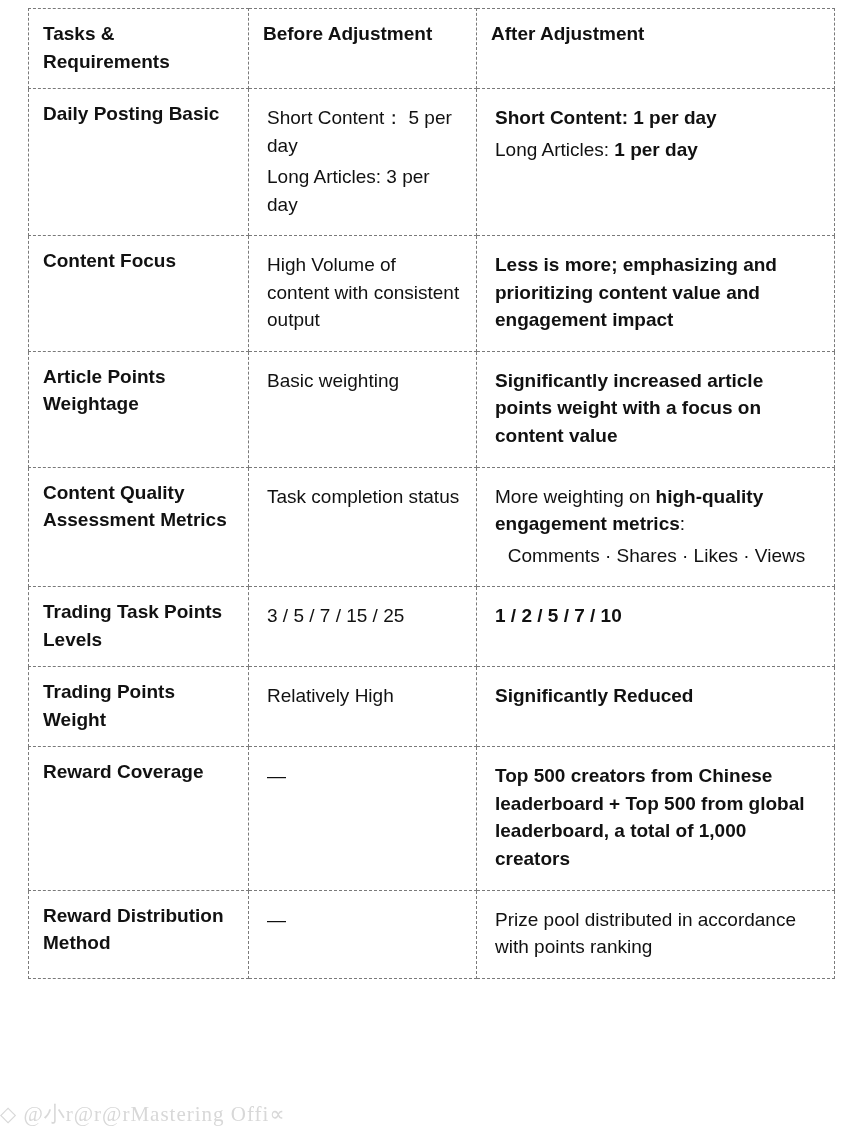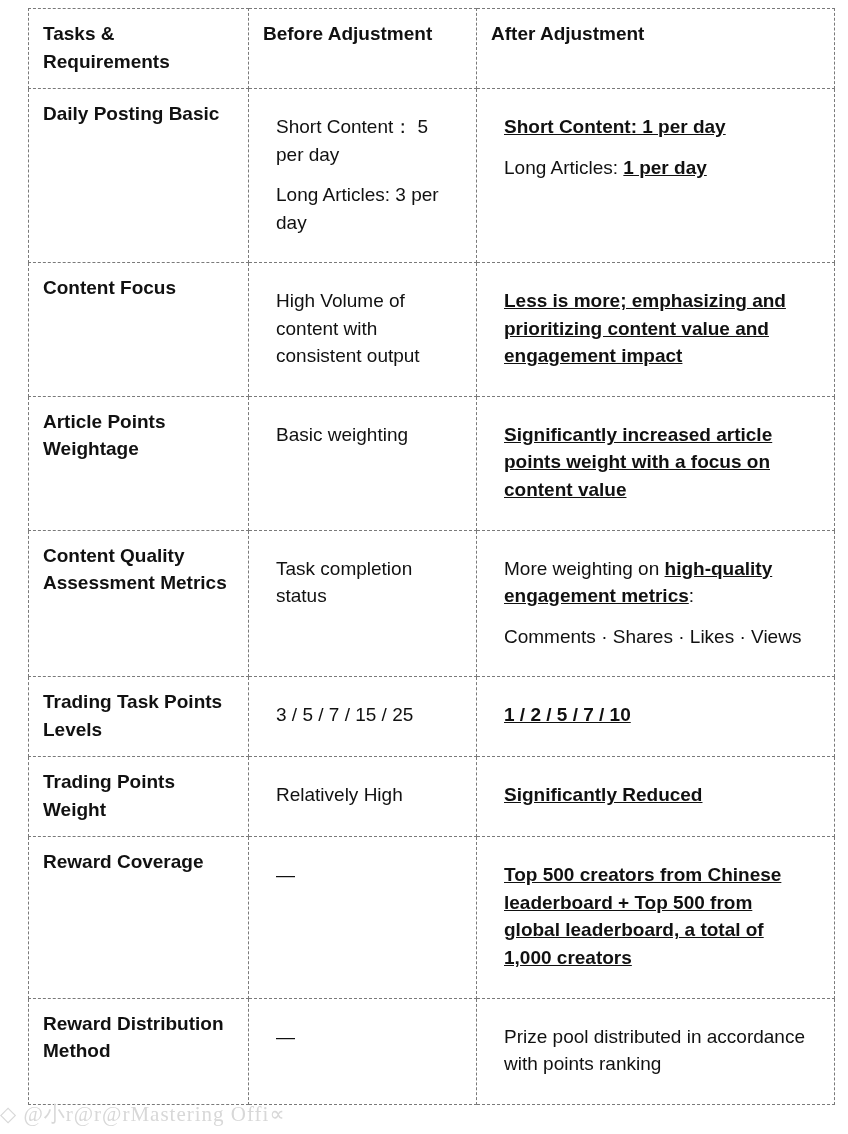--- a/index.html
+++ b/index.html
@@ -40,24 +40,24 @@
 
   .hdr td {
     font-weight: bold;
     font-size: 20px;
     padding-top: 14px;
     padding-bottom: 16px;
   }
   .label {
     font-weight: bold;
   }
-  .bold { font-weight: bold; text-decoration: underline; }
-  .cell-para { margin: 13px; }
+  .bold { font-weight: bold; }
+  .cell-para { margin: 4px; }
   .cell-para + .cell-para { margin-top: 4px; }
-  .gap { margin-top: 20px; }
+  .gap { margin-top: 20px; text-align: center; }
 
   .watermark {
     position: absolute;
     left: 0;
     bottom: 6px;
     width: 848px;
     text-align: left;
     font-size: 21px;
     color: #d8d8d8;
     letter-spacing: 1px;

